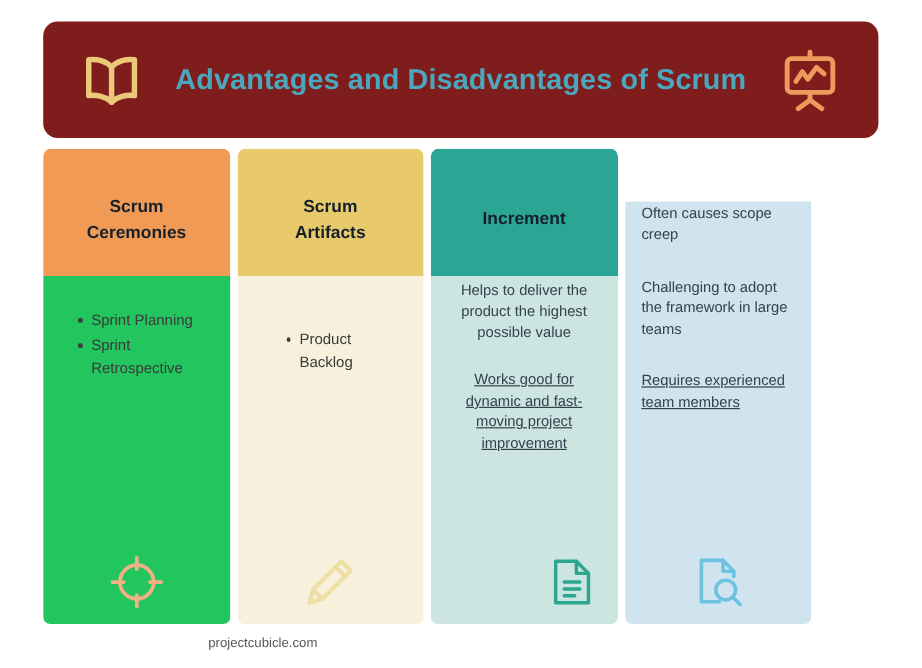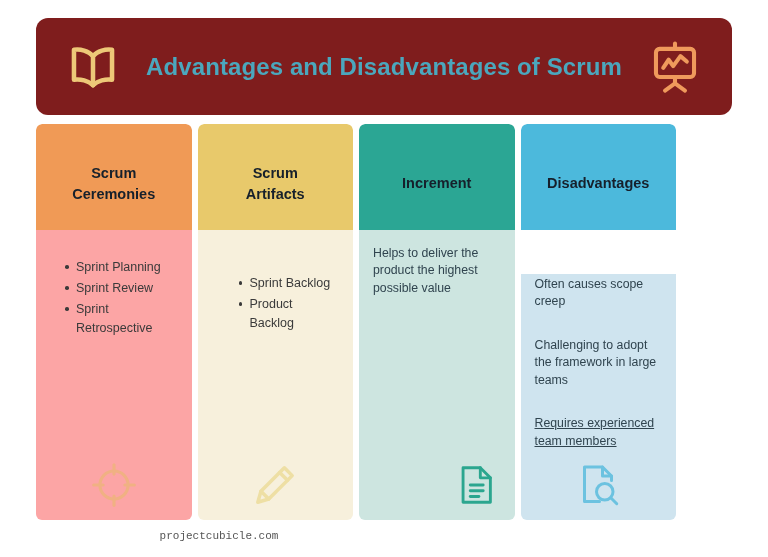--- a/index.html
+++ b/index.html
@@ -121,21 +121,21 @@
 
   
   .para {
     font-size: 12.3px;
     color: #30444f;
     line-height: 1.42;
     margin: 0 0 22px 0;
     max-width: 145px;
   }
   .para.last { margin-bottom: 0; text-decoration: underline; }
-  .paras-3 { padding-top: 15px; }
+  .paras-3 { padding-top: 4px; text-align: center; }
   .paras-4 { padding-top: 2px; margin-top: 44px; }
   .paras-4 .para { margin-bottom: 26px; }
 
   
   .col-icon {
     position: absolute;
     bottom: 8px;
     width: 54px;
     height: 54px;
     display: flex;
@@ -147,21 +147,20 @@
 
   
   .footer {
     position: absolute;
     left: 36px;
     top: 530px;
     width: 366px;
     text-align: center;
     font-size: 11px;
     color: #555555;
-    font-family: Liberation Mono, monospace;
   }
 </style>
 </head>
 <body>
 
 <div class="page">
 
   <div class="header-banner">
 
     <span class="header-icon">
@@ -192,25 +191,24 @@
 
   <div class="columns">
 
     <div class="column">
       <div class="col-head" style="background:#f09a56">
         <div>
           <div>Scrum</div>
           <div>Ceremonies</div>
         </div>
       </div>
-      <div class="col-body" style="background:#fca5a5">
+      <div class="col-body" style="background:#22c55e">
         <div class="list-wrap-1">
           <ul class="bullets">
             <li>Sprint Planning</li>
-            <li>Sprint Review</li>
             <li>Sprint Retrospective</li>
           </ul>
         </div>
         <span class="col-icon icon-center">
           <svg width="50" height="50" viewBox="0 0 64 64" aria-hidden="true">
             <g fill="none" stroke="#f0b183" stroke-width="4" stroke-linecap="round">
               <circle cx="32" cy="32" r="18"></circle>
               <path d="M32 6 L32 18"></path>
               <path d="M32 46 L32 58"></path>
               <path d="M6 32 L18 32"></path>
@@ -224,21 +222,20 @@
     <div class="column">
       <div class="col-head" style="background:#e8c96b">
         <div>
           <div>Scrum</div>
           <div>Artifacts</div>
         </div>
       </div>
       <div class="col-body" style="background:#f7f0dc">
         <div class="list-wrap-2">
           <ul class="bullets">
-            <li>Sprint Backlog</li>
             <li>Product Backlog</li>
           </ul>
         </div>
         <span class="col-icon icon-center">
           <svg width="50" height="50" viewBox="0 0 64 64" aria-hidden="true">
             <g fill="none" stroke="#eedfa4" stroke-width="4.5" stroke-linecap="round" stroke-linejoin="round">
               <path d="M44 10 L54 20 L24 50 L10 54 L14 40 Z"></path>
               <path d="M38 16 L48 26"></path>
               <path d="M14 40 L24 50"></path>
             </g>
@@ -248,40 +245,36 @@
     </div>
 
     <div class="column">
       <div class="col-head" style="background:#2ba694">
         <div>
           <div>Increment</div>
         </div>
       </div>
       <div class="col-body paras-3" style="background:#cde5e0">
         <p class="para">Helps to deliver the product the highest possible value</p>
+        <p class="para last">Works good for dynamic and fast-moving project improvement</p>
         <span class="col-icon icon-right">
           <svg width="46" height="46" viewBox="0 0 64 64" aria-hidden="true">
             <g fill="none" stroke="#2ba68f" stroke-width="4" stroke-linecap="round" stroke-linejoin="round">
               <path d="M14 8 L38 8 L52 22 L52 56 L14 56 Z"></path>
               <path d="M38 8 L38 22 L52 22"></path>
               <path d="M24 32 L42 32"></path>
               <path d="M24 40 L42 40"></path>
               <path d="M24 48 L36 48"></path>
             </g>
           </svg>
         </span>
       </div>
     </div>
 
     <div class="column">
-      <div class="col-head" style="background:#4cb9dc">
-        <div>
-          <div>Disadvantages</div>
-        </div>
-      </div>
       <div class="col-body paras-4" style="background:#cfe4ef">
         <p class="para">Often causes scope creep</p>
         <p class="para">Challenging to adopt the framework in large teams</p>
         <p class="para last">Requires experienced team members</p>
         <span class="col-icon icon-center">
           <svg width="48" height="48" viewBox="0 0 64 64" aria-hidden="true">
             <g fill="none" stroke="#6cc2e0" stroke-width="4" stroke-linecap="round" stroke-linejoin="round">
               <path d="M14 8 L38 8 L50 20 L50 26 M14 8 L14 54 L34 54"></path>
               <path d="M38 8 L38 20 L50 20"></path>
               <circle cx="41" cy="41" r="11"></circle>

